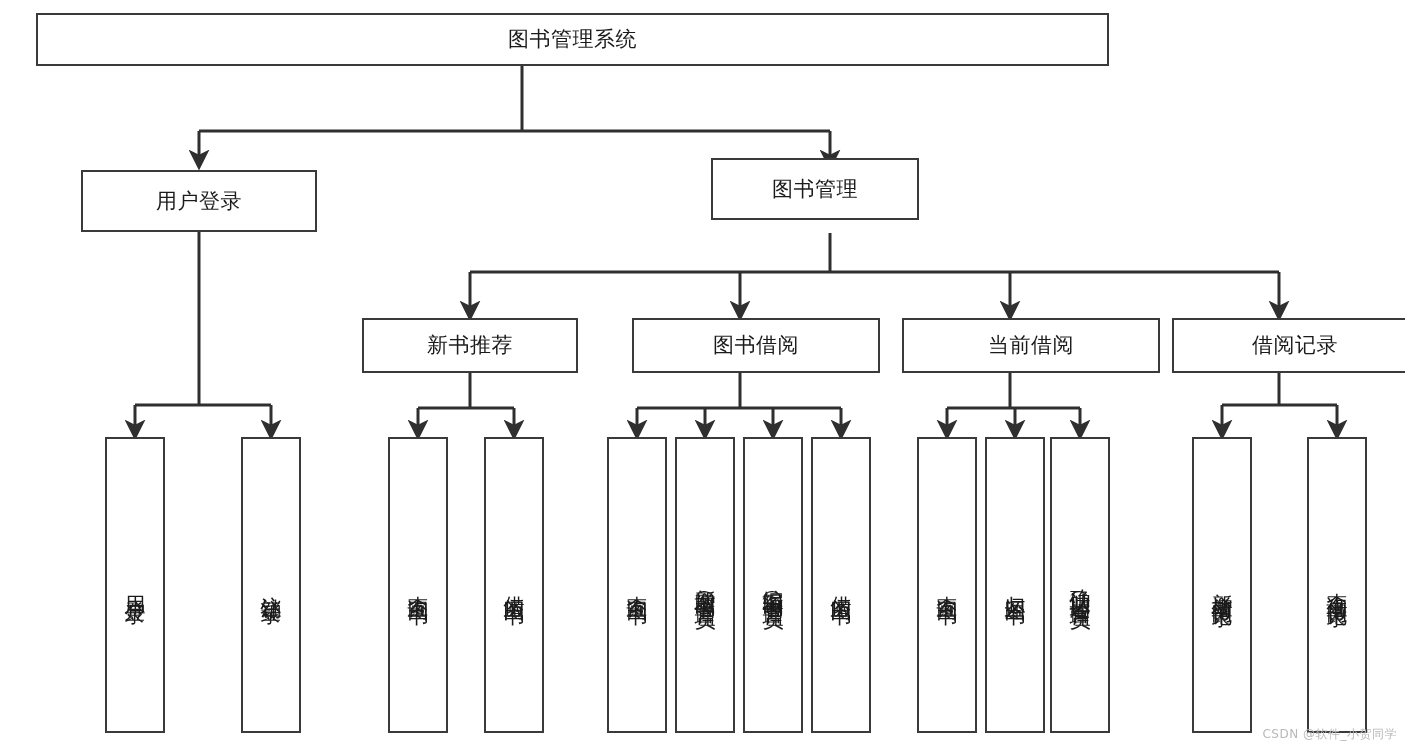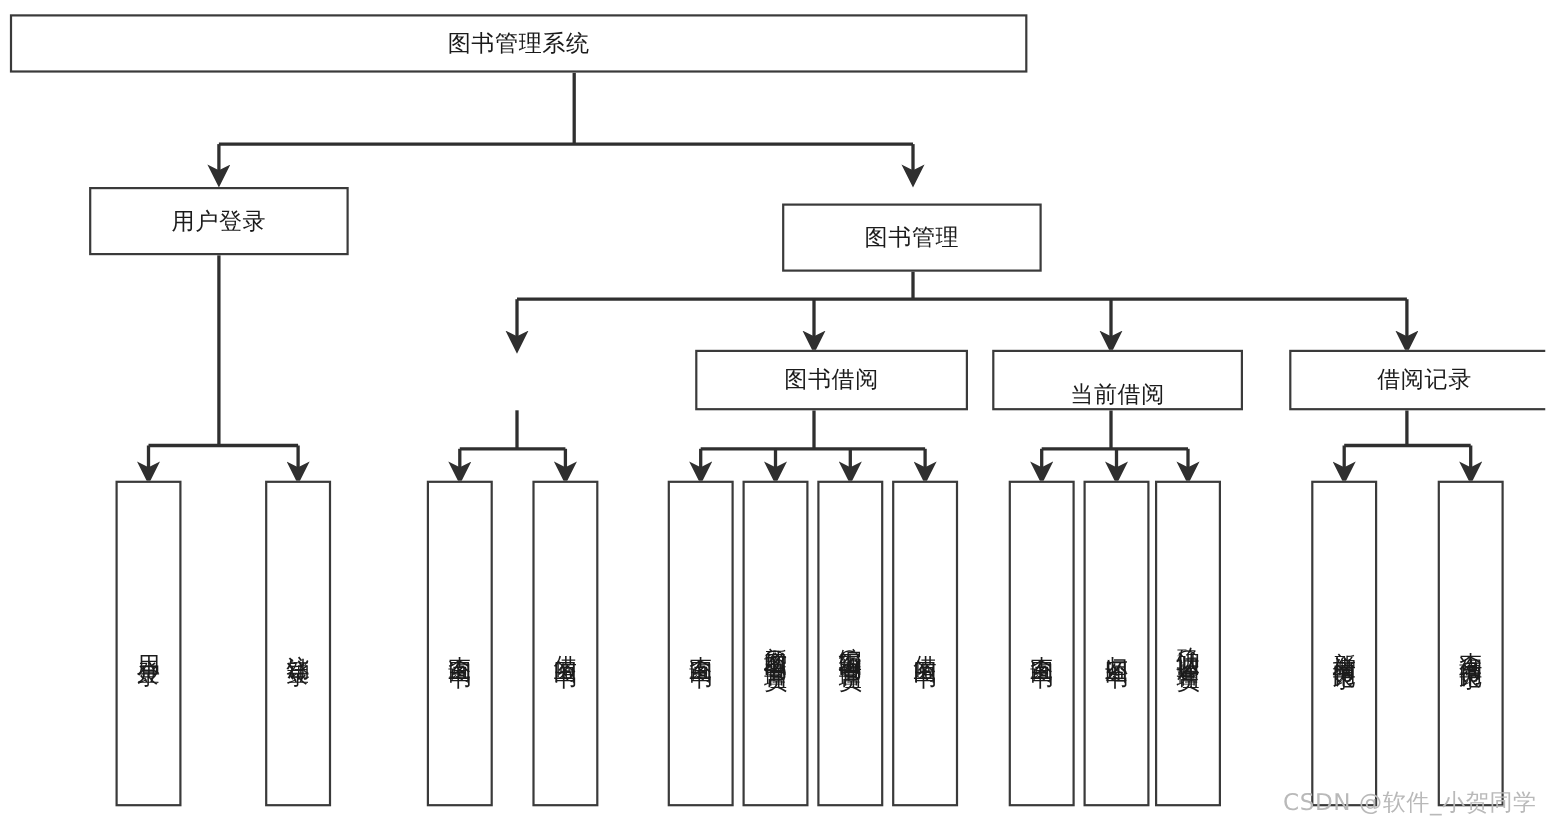--- a/index.html
+++ b/index.html
@@ -49,21 +49,21 @@
     font-size:21px;
     line-height:1.05;
     letter-spacing:3px;
     white-space:nowrap;
     color:#1b1b1b;
   }
   #watermark{
     position:absolute;
     right:8px;
     bottom:4px;
-    font-size:21px;
+    font-size:12px;
     color:#b9b9b9;
     white-space:nowrap;
     letter-spacing:0.5px;
   }
 </style>
 </head>
 <body>
 
 <div id="canvas">
 
@@ -110,38 +110,41 @@
       <path d="M 1015 408 L 1015 430" marker-end="url(#arrow)"></path>
       <path d="M 1080 408 L 1080 430" marker-end="url(#arrow)"></path>
 
       <path d="M 1279 373 L 1279 405"></path>
       <path d="M 1222 405 L 1337 405"></path>
       <path d="M 1222 405 L 1222 430" marker-end="url(#arrow)"></path>
       <path d="M 1337 405 L 1337 430" marker-end="url(#arrow)"></path>
     </g>
   </svg>
 
-  <div class="node" style="left:9px; top:13px; width:925px; height:53px;">
+  <div class="node" style="left:36px; top:13px; width:1073px; height:53px;">
     <span class="label">图书管理系统</span>
   </div>
 
   <div class="node" style="left:81px; top:170px; width:236px; height:62px;">
     <span class="label">用户登录</span>
   </div>
 
-  <div class="node" style="left:711px; top:185px; width:236px; height:62px;">
+  <div class="node" style="left:711px; top:158px; width:208px; height:62px;">
     <span class="label">图书管理</span>
   </div>
 
+  <div class="node" style="left:362px; top:318px; width:216px; height:55px;">
+    <span class="label">新书推荐</span>
+  </div>
 
   <div class="node" style="left:632px; top:318px; width:248px; height:55px;">
     <span class="label">图书借阅</span>
   </div>
 
-  <div class="node" style="left:902px; top:318px; width:228px; height:55px;align-items:flex-end;">
+  <div class="node" style="left:902px; top:318px; width:258px; height:55px;">
     <span class="label">当前借阅</span>
   </div>
 
   <div class="node" style="left:1172px; top:318px; width:246px; height:55px;">
     <span class="label">借阅记录</span>
   </div>
 
   <div class="node leaf" style="left:105px; top:437px; width:60px; height:296px;">
     <span class="label">用户登录</span>
   </div>

